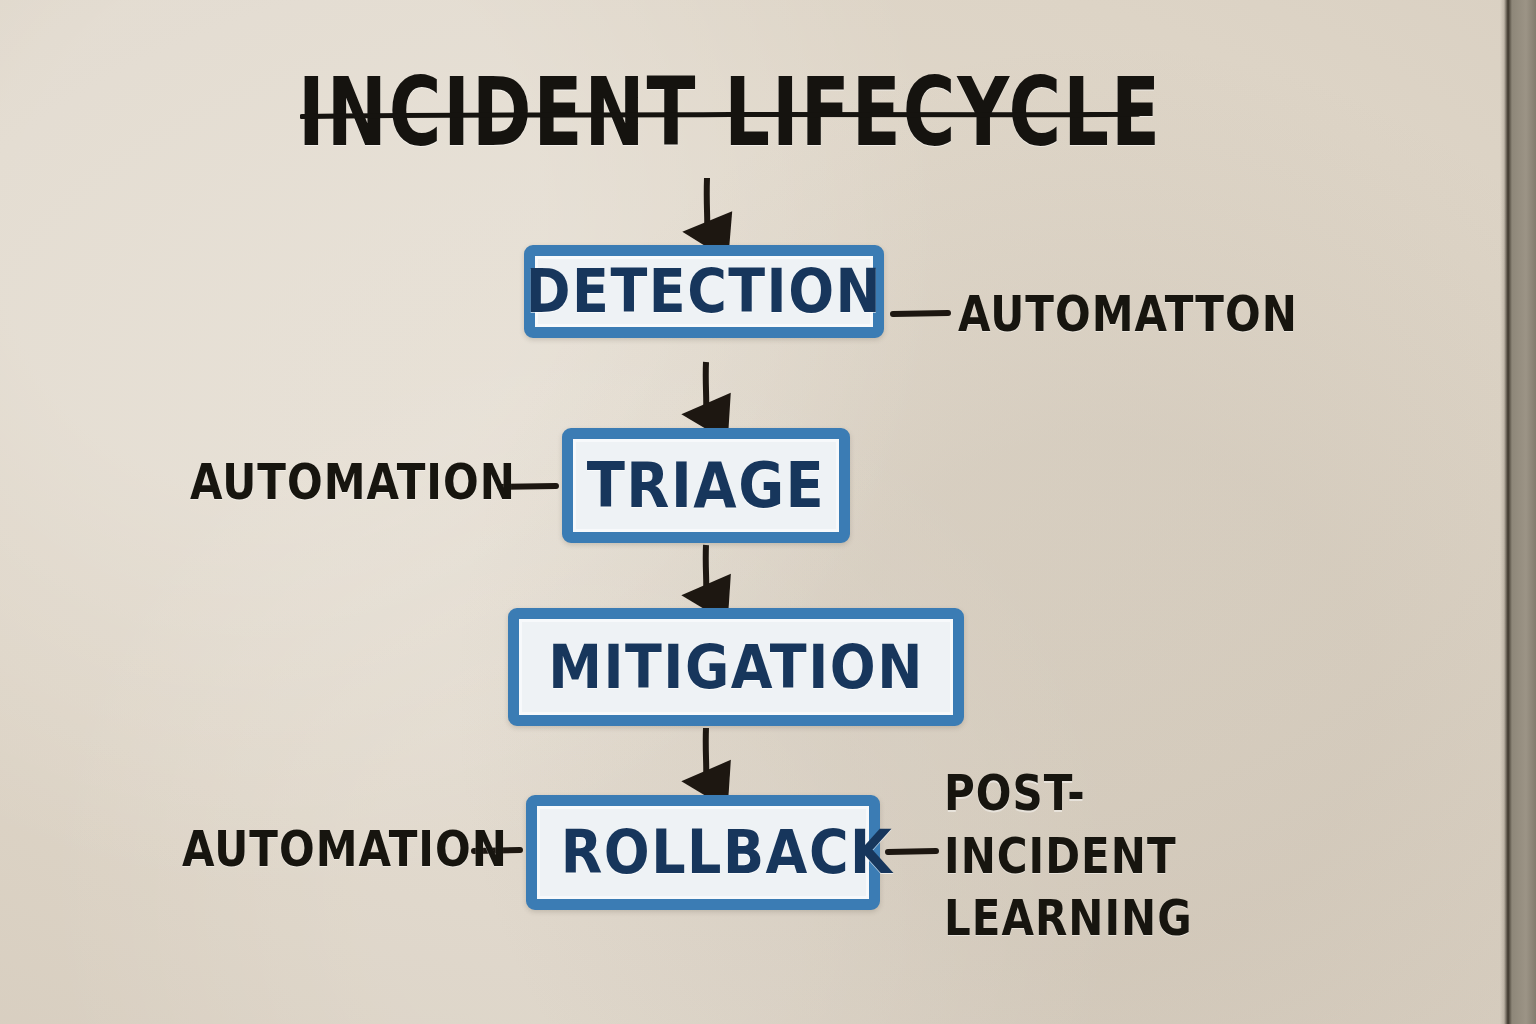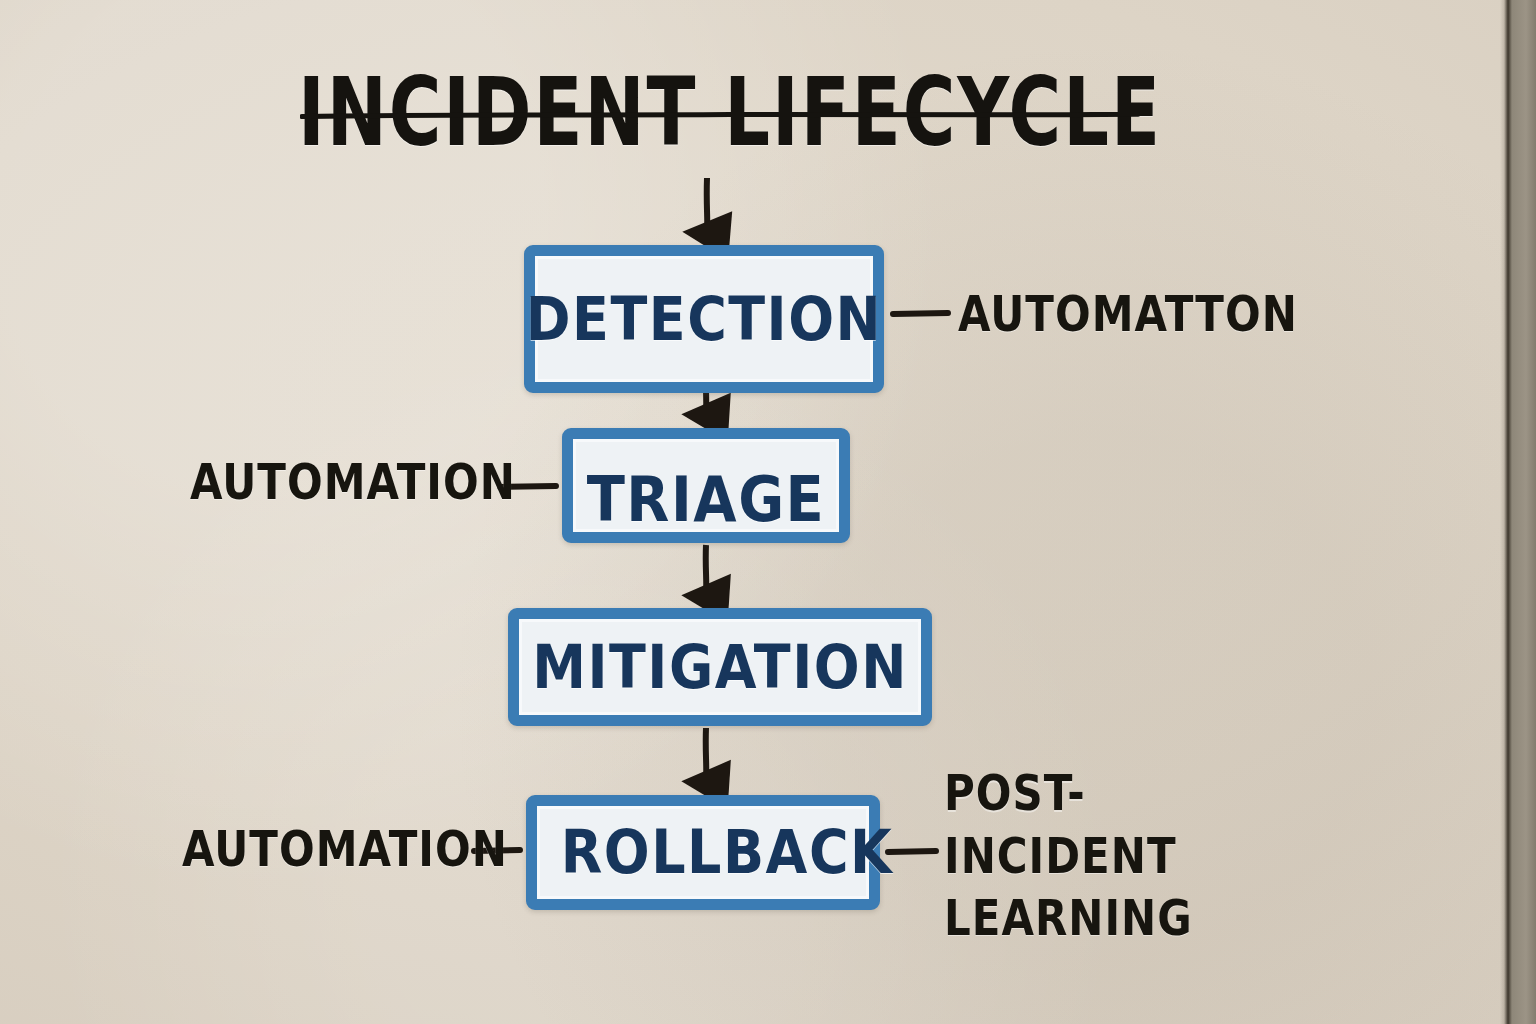--- a/index.html
+++ b/index.html
@@ -100,23 +100,23 @@
     font-family: "DejaVu Sans", sans-serif;
     font-weight: 700;
     font-size: 54px;
     letter-spacing: 1.5px;
     color: #17365c;
     transform: scaleY(1.12);
     white-space: nowrap;
     text-shadow: 0 1px 0 rgba(255,255,255,0.65);
   }
 
-  #node-detection { left: 524px; top: 245px; width: 360px; height: 148px; }
-  #node-triage    { left: 562px; top: 428px; width: 288px; height: 115px; align-items: flex-end; }
-  #node-mitigation{ left: 508px; top: 608px; width: 424px; height: 118px; }
+  #node-detection { left: 524px; top: 245px; width: 360px; height: 93px; }
+  #node-triage    { left: 562px; top: 428px; width: 288px; height: 115px; }
+  #node-mitigation{ left: 508px; top: 608px; width: 456px; height: 118px; }
   #node-rollback  { left: 526px; top: 795px; width: 354px; height: 115px; padding-left: 48px; }
 
   #node-triage .node-label    { font-size: 56px; }
   #node-mitigation .node-label{ font-size: 54px; }
   #node-rollback .node-label  { font-size: 54px; }
 
   
   .side-note {
     position: absolute;
     font-family: "DejaVu Sans", sans-serif;

